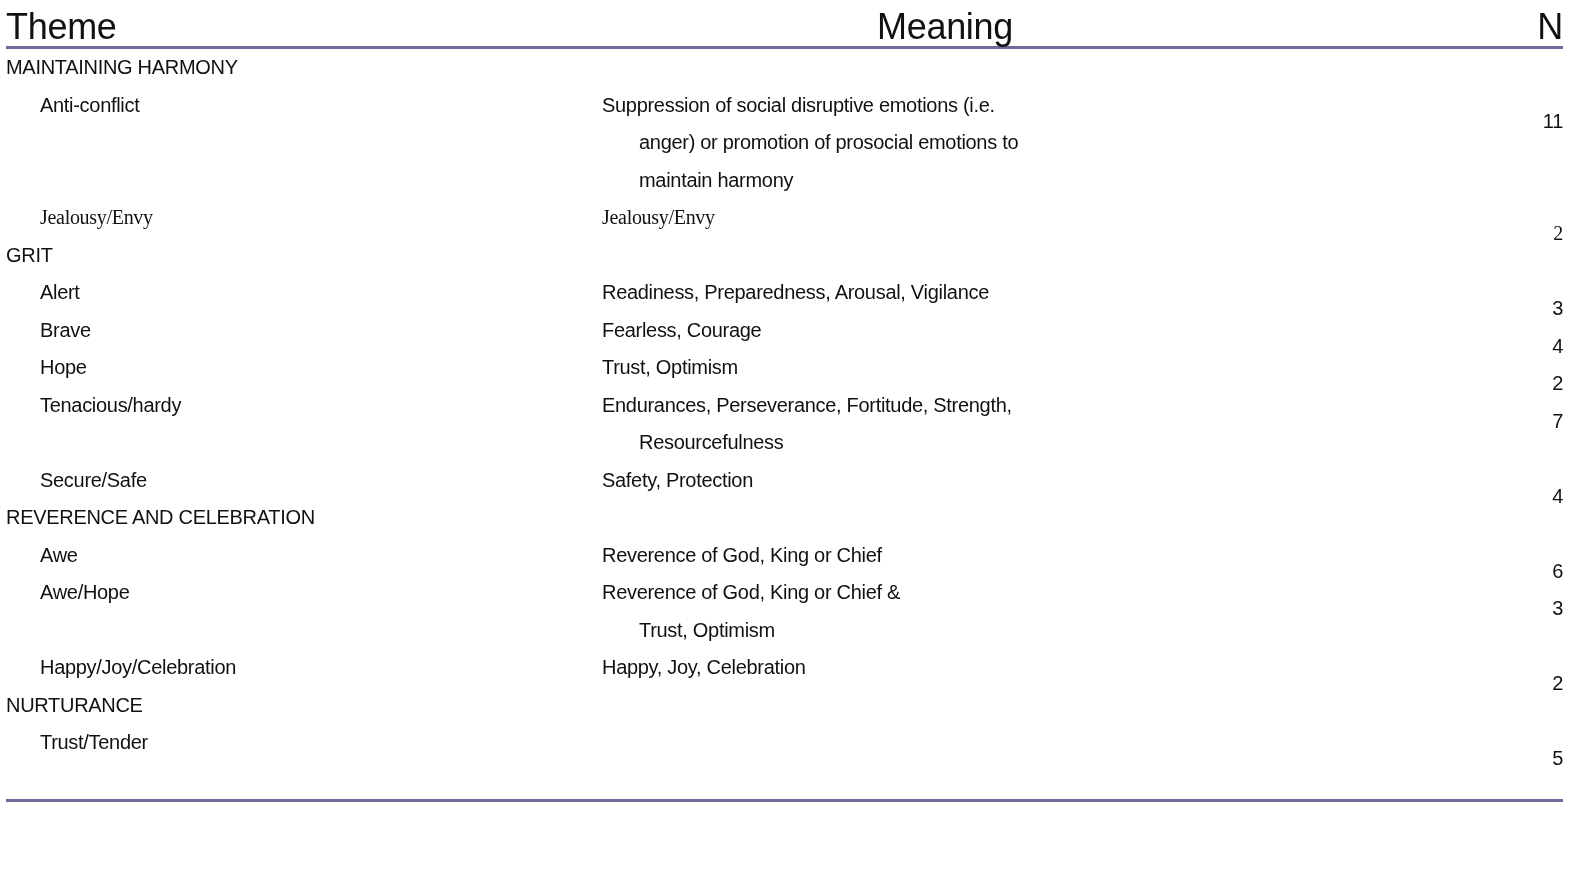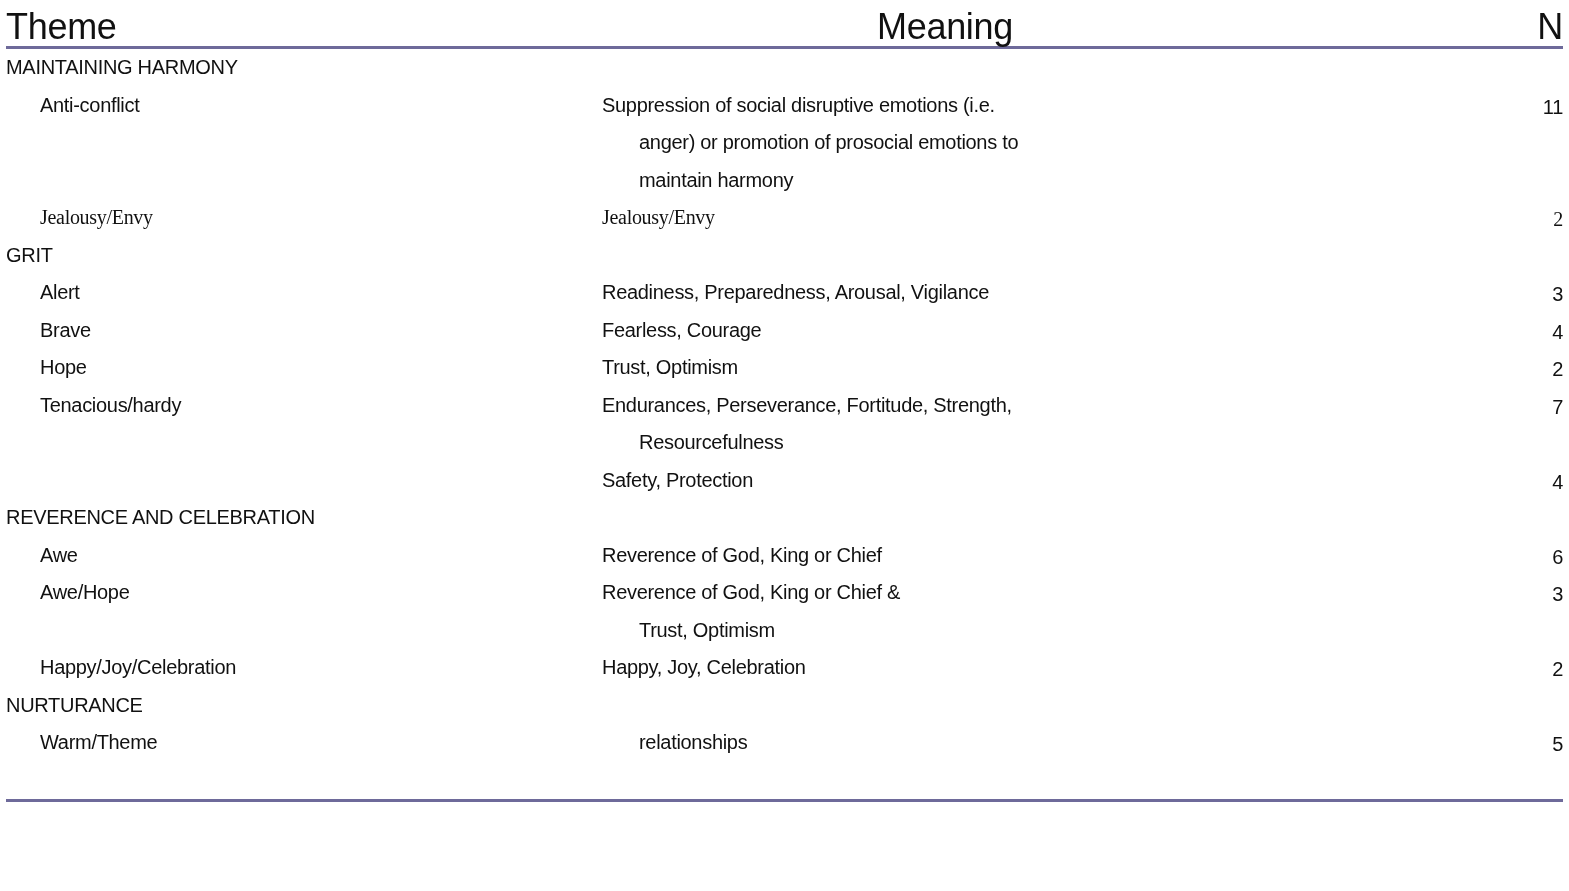--- a/index.html
+++ b/index.html
@@ -9,21 +9,21 @@
   .hdr { position: relative; height: 46px; }
   .hdr span { position: absolute; top: 6px; font-size: 36px; letter-spacing: -0.3px; }
   .rule { height: 3px; background: #6e6a9a; }
   .body { position: relative; }
   .row { position: relative; font-size: 20px; line-height: 37.5px; letter-spacing: -0.3px; }
   .c-theme { position: absolute; left: 0; top: 0; white-space: nowrap; }
   .c-theme.sub { left: 34px; }
   .c-meaning { position: absolute; left: 596px; top: 0; width: 660px; }
   .c-meaning .ln { display: block; white-space: nowrap; }
   .c-meaning .ln.cont { padding-left: 37px; }
-  .c-n { position: absolute; right: 0; top: 2px; text-align: right; }
+  .c-n { position: absolute; right: 0; top: 16px; text-align: right; }
 </style>
 </head>
 <body>
 
 <div class="tbl">
   <div class="hdr">
     <span style="left:0">Theme</span>
     <span style="left:871px">Meaning</span>
     <span style="right:0">N</span>
   </div>
@@ -74,20 +74,21 @@
       </div>
       <div class="row" style="height: 75px;">
         <span class="c-theme sub">Tenacious/hardy</span>
         <span class="c-meaning">
           <span class="ln">Endurances, Perseverance, Fortitude, Strength,</span>
           <span class="ln cont">Resourcefulness</span>
         </span>
         <span class="c-n">7</span>
       </div>
       <div class="row" style="height: 37.5px;">
+        <span class="c-theme sub">Secure/Safe</span>
         <span class="c-meaning">
           <span class="ln">Safety, Protection</span>
         </span>
         <span class="c-n">4</span>
       </div>
       <div class="row" style="height: 37.5px;">
         <span class="c-theme">REVERENCE AND CELEBRATION</span>
       </div>
       <div class="row" style="height: 37.5px;">
         <span class="c-theme sub">Awe</span>
@@ -108,21 +109,20 @@
         <span class="c-theme sub">Happy/Joy/Celebration</span>
         <span class="c-meaning">
           <span class="ln">Happy, Joy, Celebration</span>
         </span>
         <span class="c-n">2</span>
       </div>
       <div class="row" style="height: 37.5px;">
         <span class="c-theme">NURTURANCE</span>
       </div>
       <div class="row" style="height: 75px;">
-        <span class="c-theme sub">Warm/Theme</span>
+        <span class="c-theme sub">Trust/Tender</span>
         <span class="c-meaning">
-          <span class="ln cont">relationships</span>
         </span>
         <span class="c-n">5</span>
       </div>
     </div>
   <div class="rule" style="background: rgb(110, 106, 154);"></div>
 </div>
 
 </body></html>

